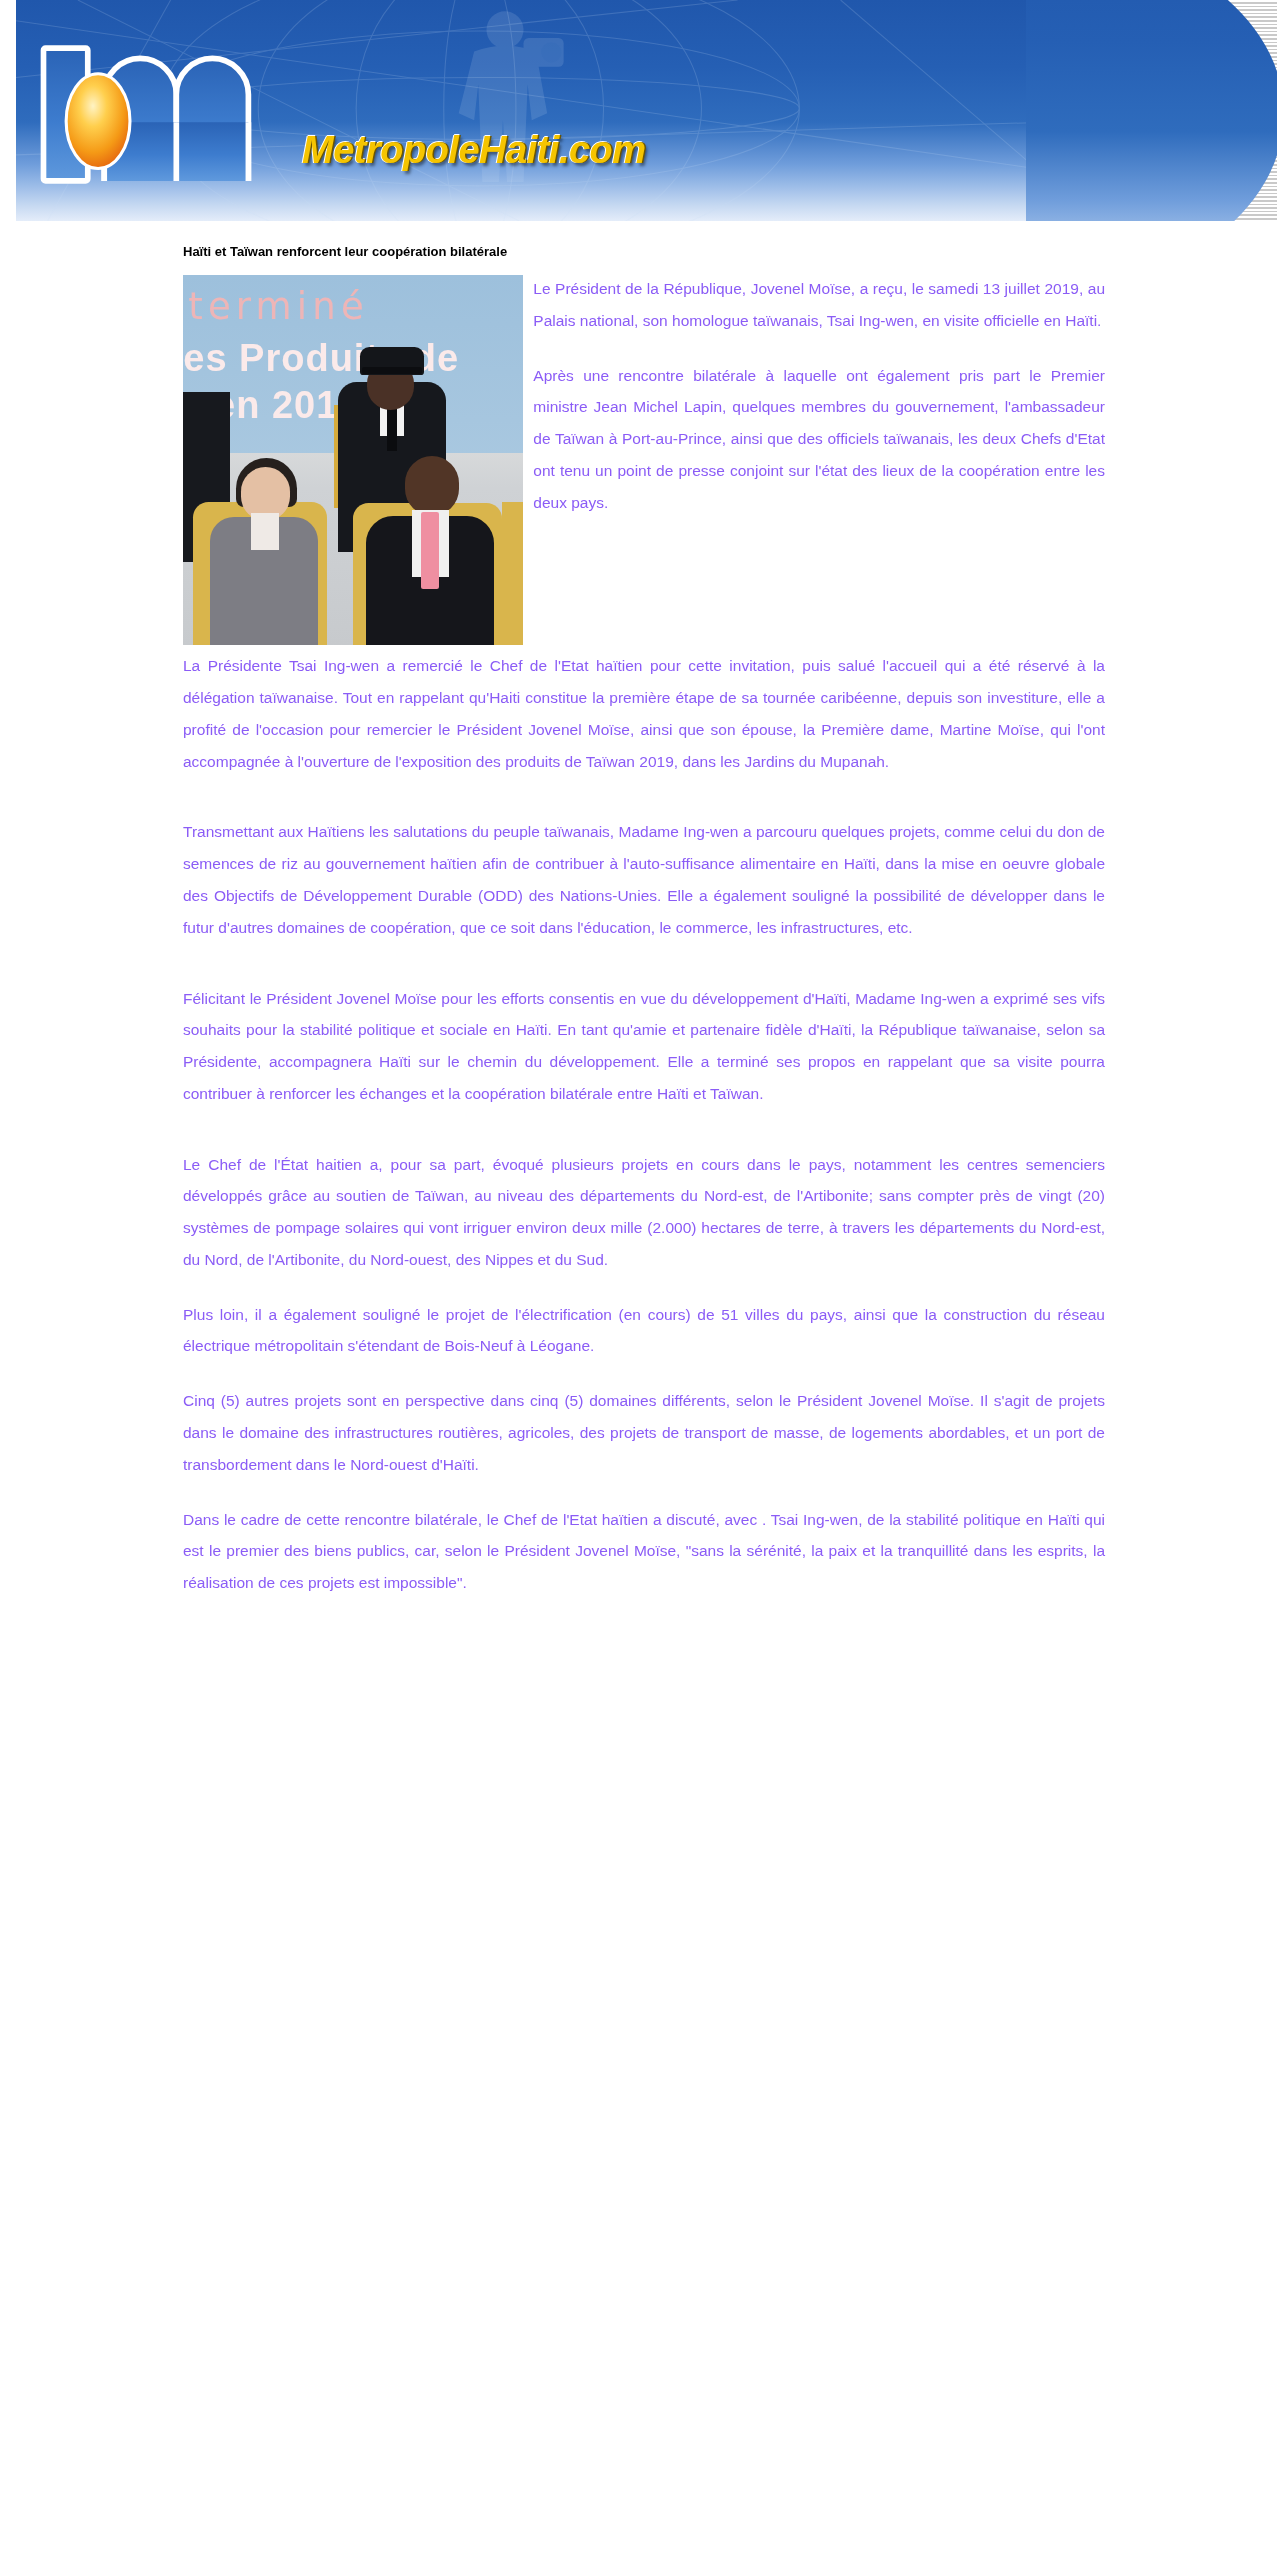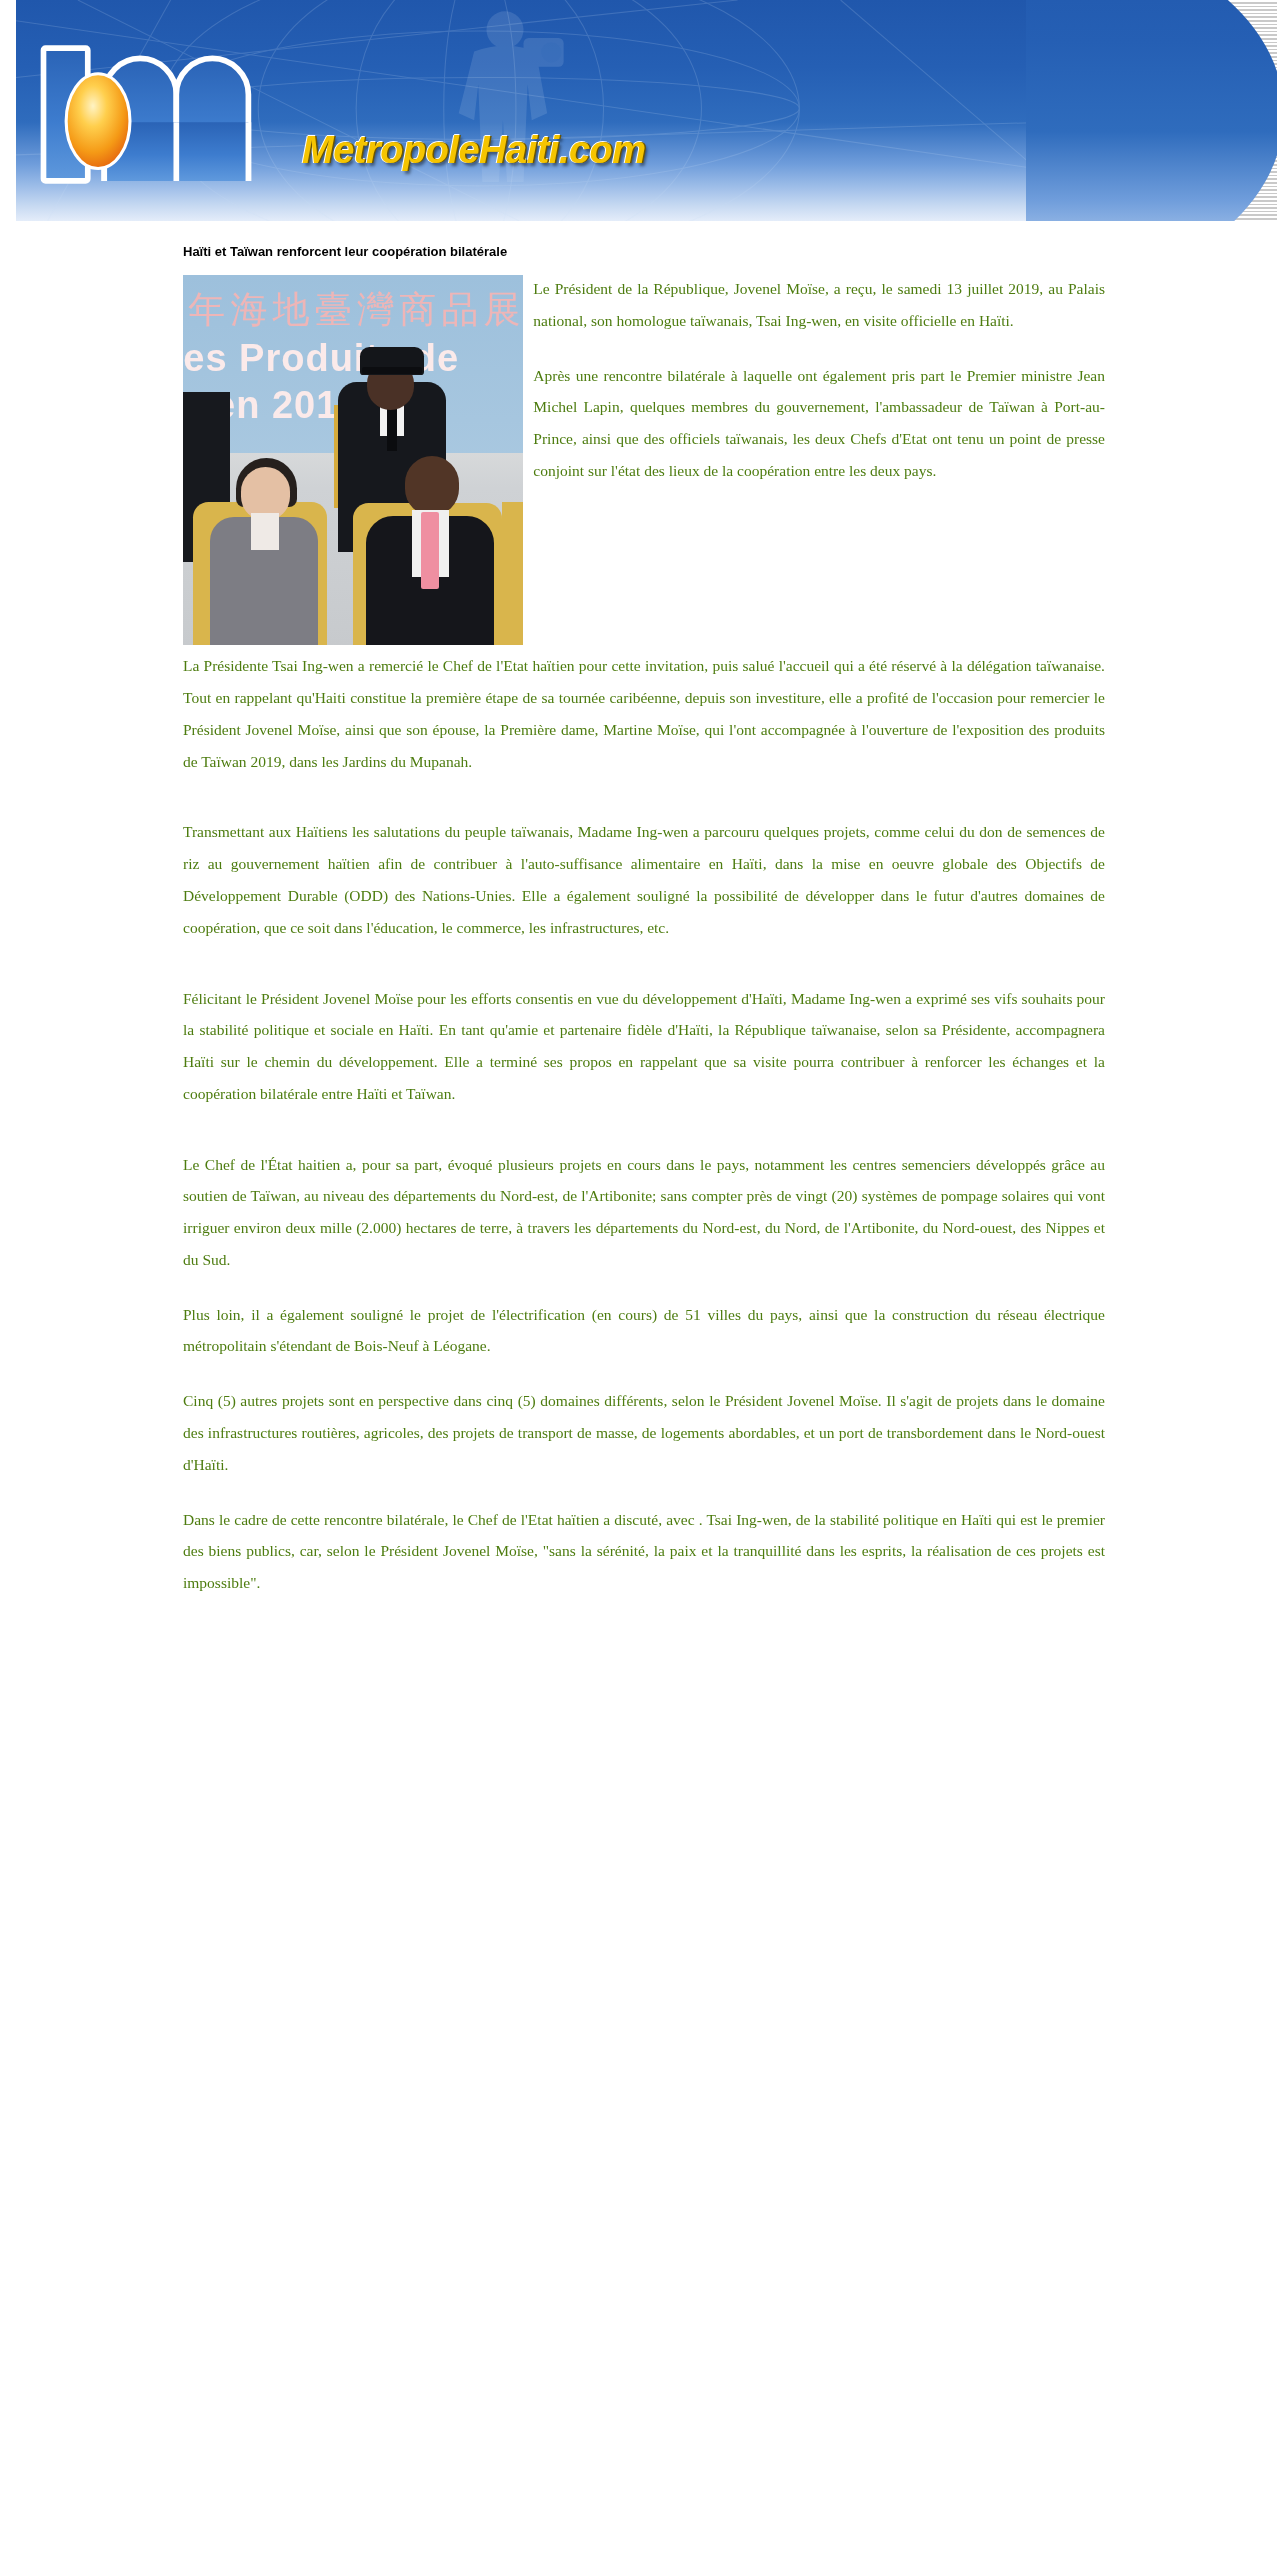--- a/index.html
+++ b/index.html
@@ -273,22 +273,21 @@
   .side-chair {
     left: 319px; top: 227px; width: 24px; height: 143px;
     background: #d9b54c;
   }
 
   p.body-text {
     font-size: 15.5px;
     line-height: 2.05;
     text-align: justify;
     margin: 0 0 23px 0;
-    color: #4d7c0f;
-    font-family: Liberation Serif, serif;
+    color: #8b5cf6;
   }
   p.body-text.gap { margin-bottom: 39px; }
   .clearfix::after { content: ""; display: block; clear: both; }
 </style>
 </head>
 <body>
 
 <header class="site-header">
 
   <div class="banner-blue"></div>
@@ -354,21 +353,21 @@
   <div class="banner-bottom-white"></div>
 </header>
 
 <main class="article">
 
 
   <div class="headline">Haïti et Taïwan renforcent leur coopération bilatérale</div>
 
   <figure class="lead-photo">
     <div class="backdrop"></div>
-    <div class="cn-row">年海地臺灣商品展</div>
+    <div class="cn-row">terminé</div>
     <div class="fr-row1">les Produits de</div>
     <div class="fr-row2">en 2019</div>
     <div class="floor"></div>
 
     <div class="sil left-guard"></div>
     <div class="sil guard-cord"></div>
     <div class="sil guard-body"></div>
     <div class="sil guard-shirt"></div>
     <div class="sil guard-tie"></div>
     <div class="sil guard-head"></div>

